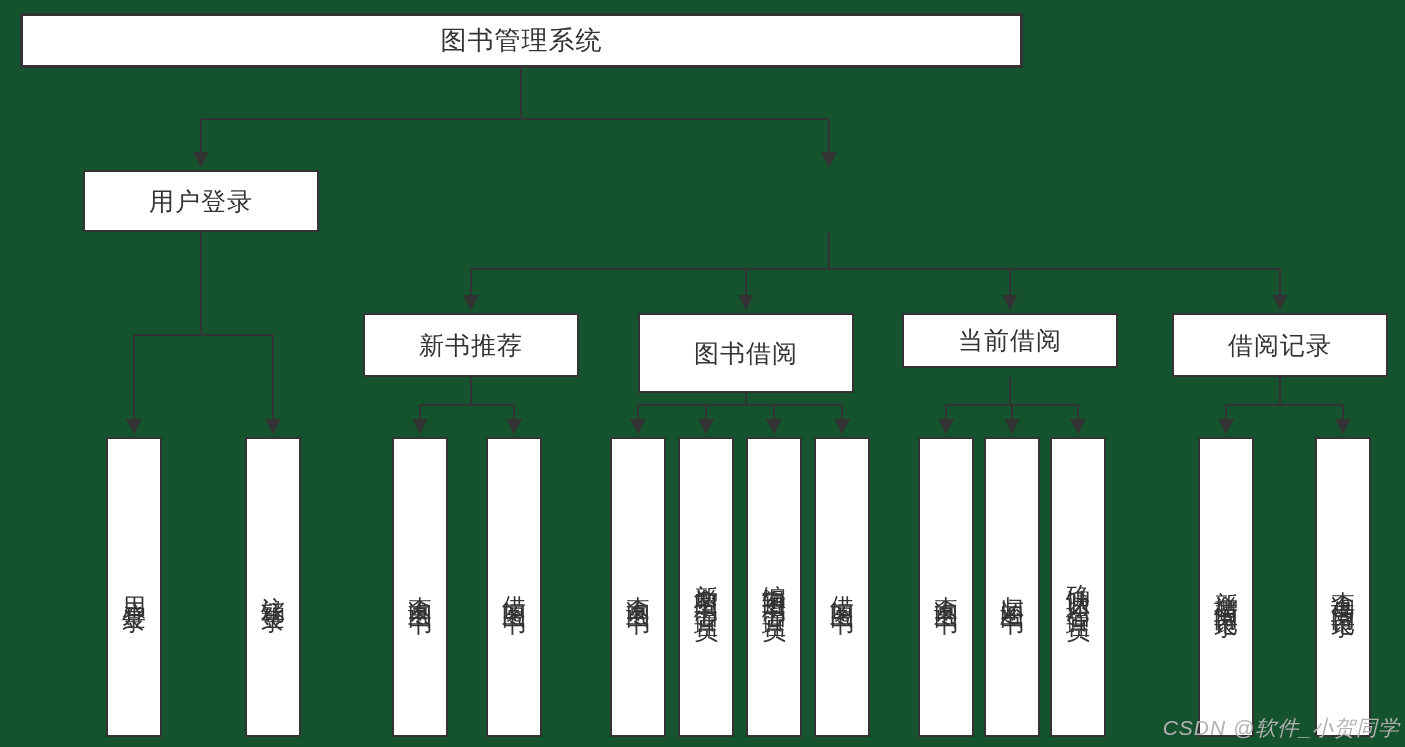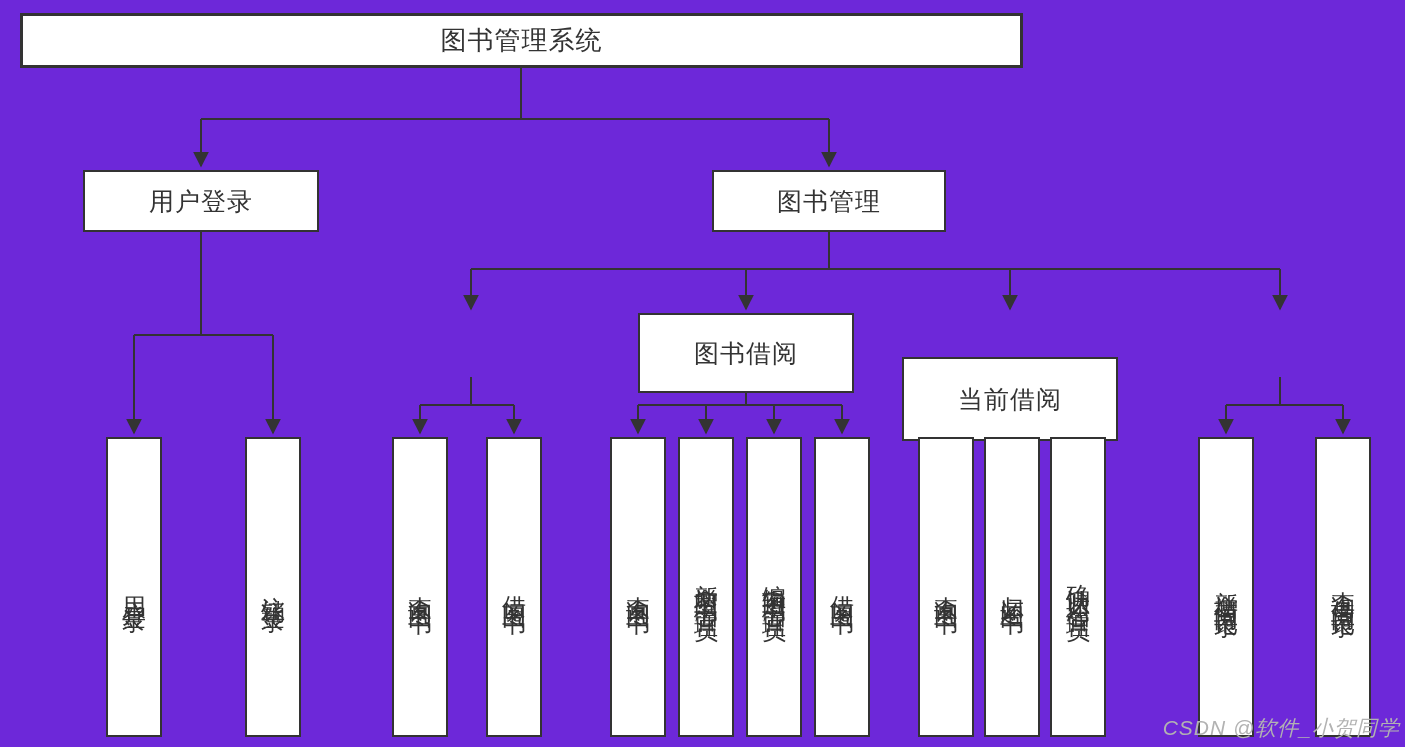--- a/index.html
+++ b/index.html
@@ -1,19 +1,19 @@
 <!DOCTYPE html>
 <html><head>
 <meta charset="utf-8">
 <style>
   html,body{margin:0;padding:0;background:#fff;}
   #canvas{
     position:relative;
     width:1405px;height:747px;
-    background:#6d28d9;
+    background:#14532d;
     font-family:"Liberation Sans","DejaVu Sans",sans-serif;
     overflow:hidden;
   }
   #wires{position:absolute;left:0;top:0;width:1405px;height:747px;}
   .hnode{
     position:absolute;
     box-sizing:border-box;
     border:2px solid #333;
     background:#fff;
     display:flex;align-items:center;justify-content:center;
@@ -97,24 +97,25 @@
 
     <path d="M1280 377 V405" stroke="#333" stroke-width="2" fill="none"></path>
     <path d="M1226 405 H1343" stroke="#333" stroke-width="2" fill="none"></path>
     <path d="M1226 405 V433" stroke="#333" stroke-width="2" fill="none" marker-end="url(#arrow)"></path>
     <path d="M1343 405 V433" stroke="#333" stroke-width="2" fill="none" marker-end="url(#arrow)"></path>
   </svg>
 
   <div class="hnode root" style="left:20px;top:13px;width:1003px;height:55px;">图书管理系统</div>
 
   <div class="hnode" style="left:83px;top:170px;width:236px;height:62px;">用户登录</div>
-  <div class="hnode" style="left:712px;top:170px;width:234px;height:62px;">图书管理</div>
 
+  <div class="hnode" style="left:363px;top:313px;width:216px;height:64px;">新书推荐</div>
   <div class="hnode" style="left:638px;top:313px;width:216px;height:80px;">图书借阅</div>
-  <div class="hnode" style="left:902px;top:313px;width:216px;height:84px;margin-top:44px;">当前借阅</div>
+  <div class="hnode" style="left:902px;top:313px;width:216px;height:55px;">当前借阅</div>
+  <div class="hnode" style="left:1172px;top:313px;width:216px;height:64px;">借阅记录</div>
 
   <div class="vnode" style="left:106px;">用户登录</div>
   <div class="vnode" style="left:245px;">注销登录</div>
 
   <div class="vnode" style="left:392px;">查询图书</div>
   <div class="vnode" style="left:486px;">借阅图书</div>
 
   <div class="vnode" style="left:610px;">查询图书</div>
   <div class="vnode" style="left:678px;">新增图书（管理员）</div>
   <div class="vnode" style="left:746px;">编辑图书（管理员）</div>

